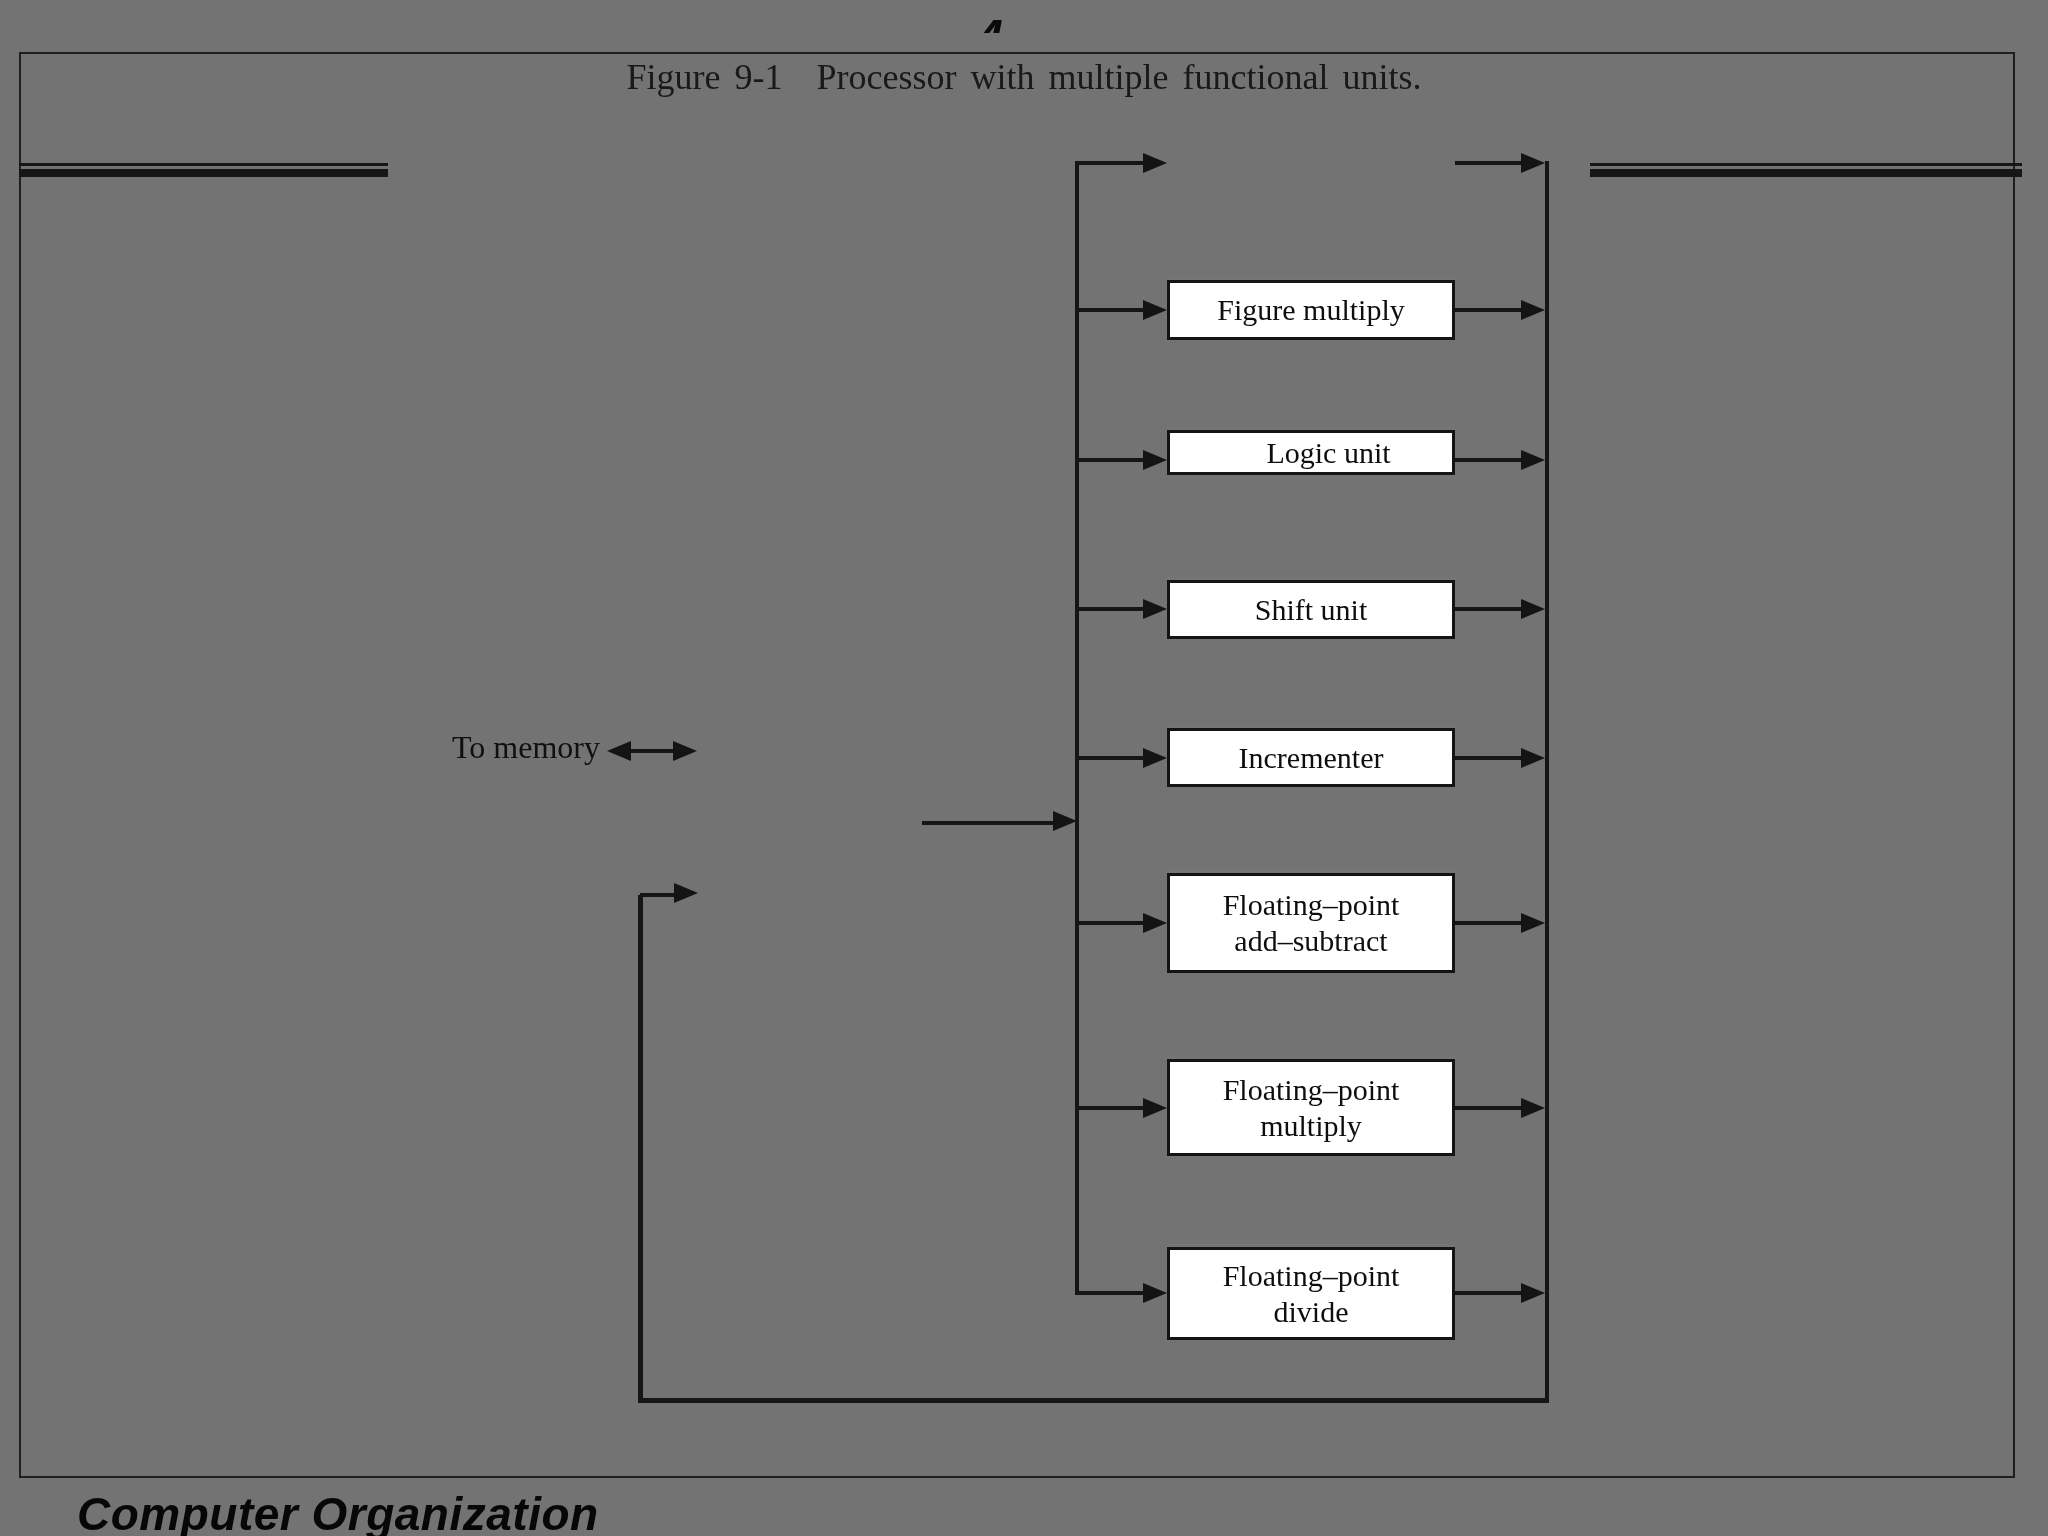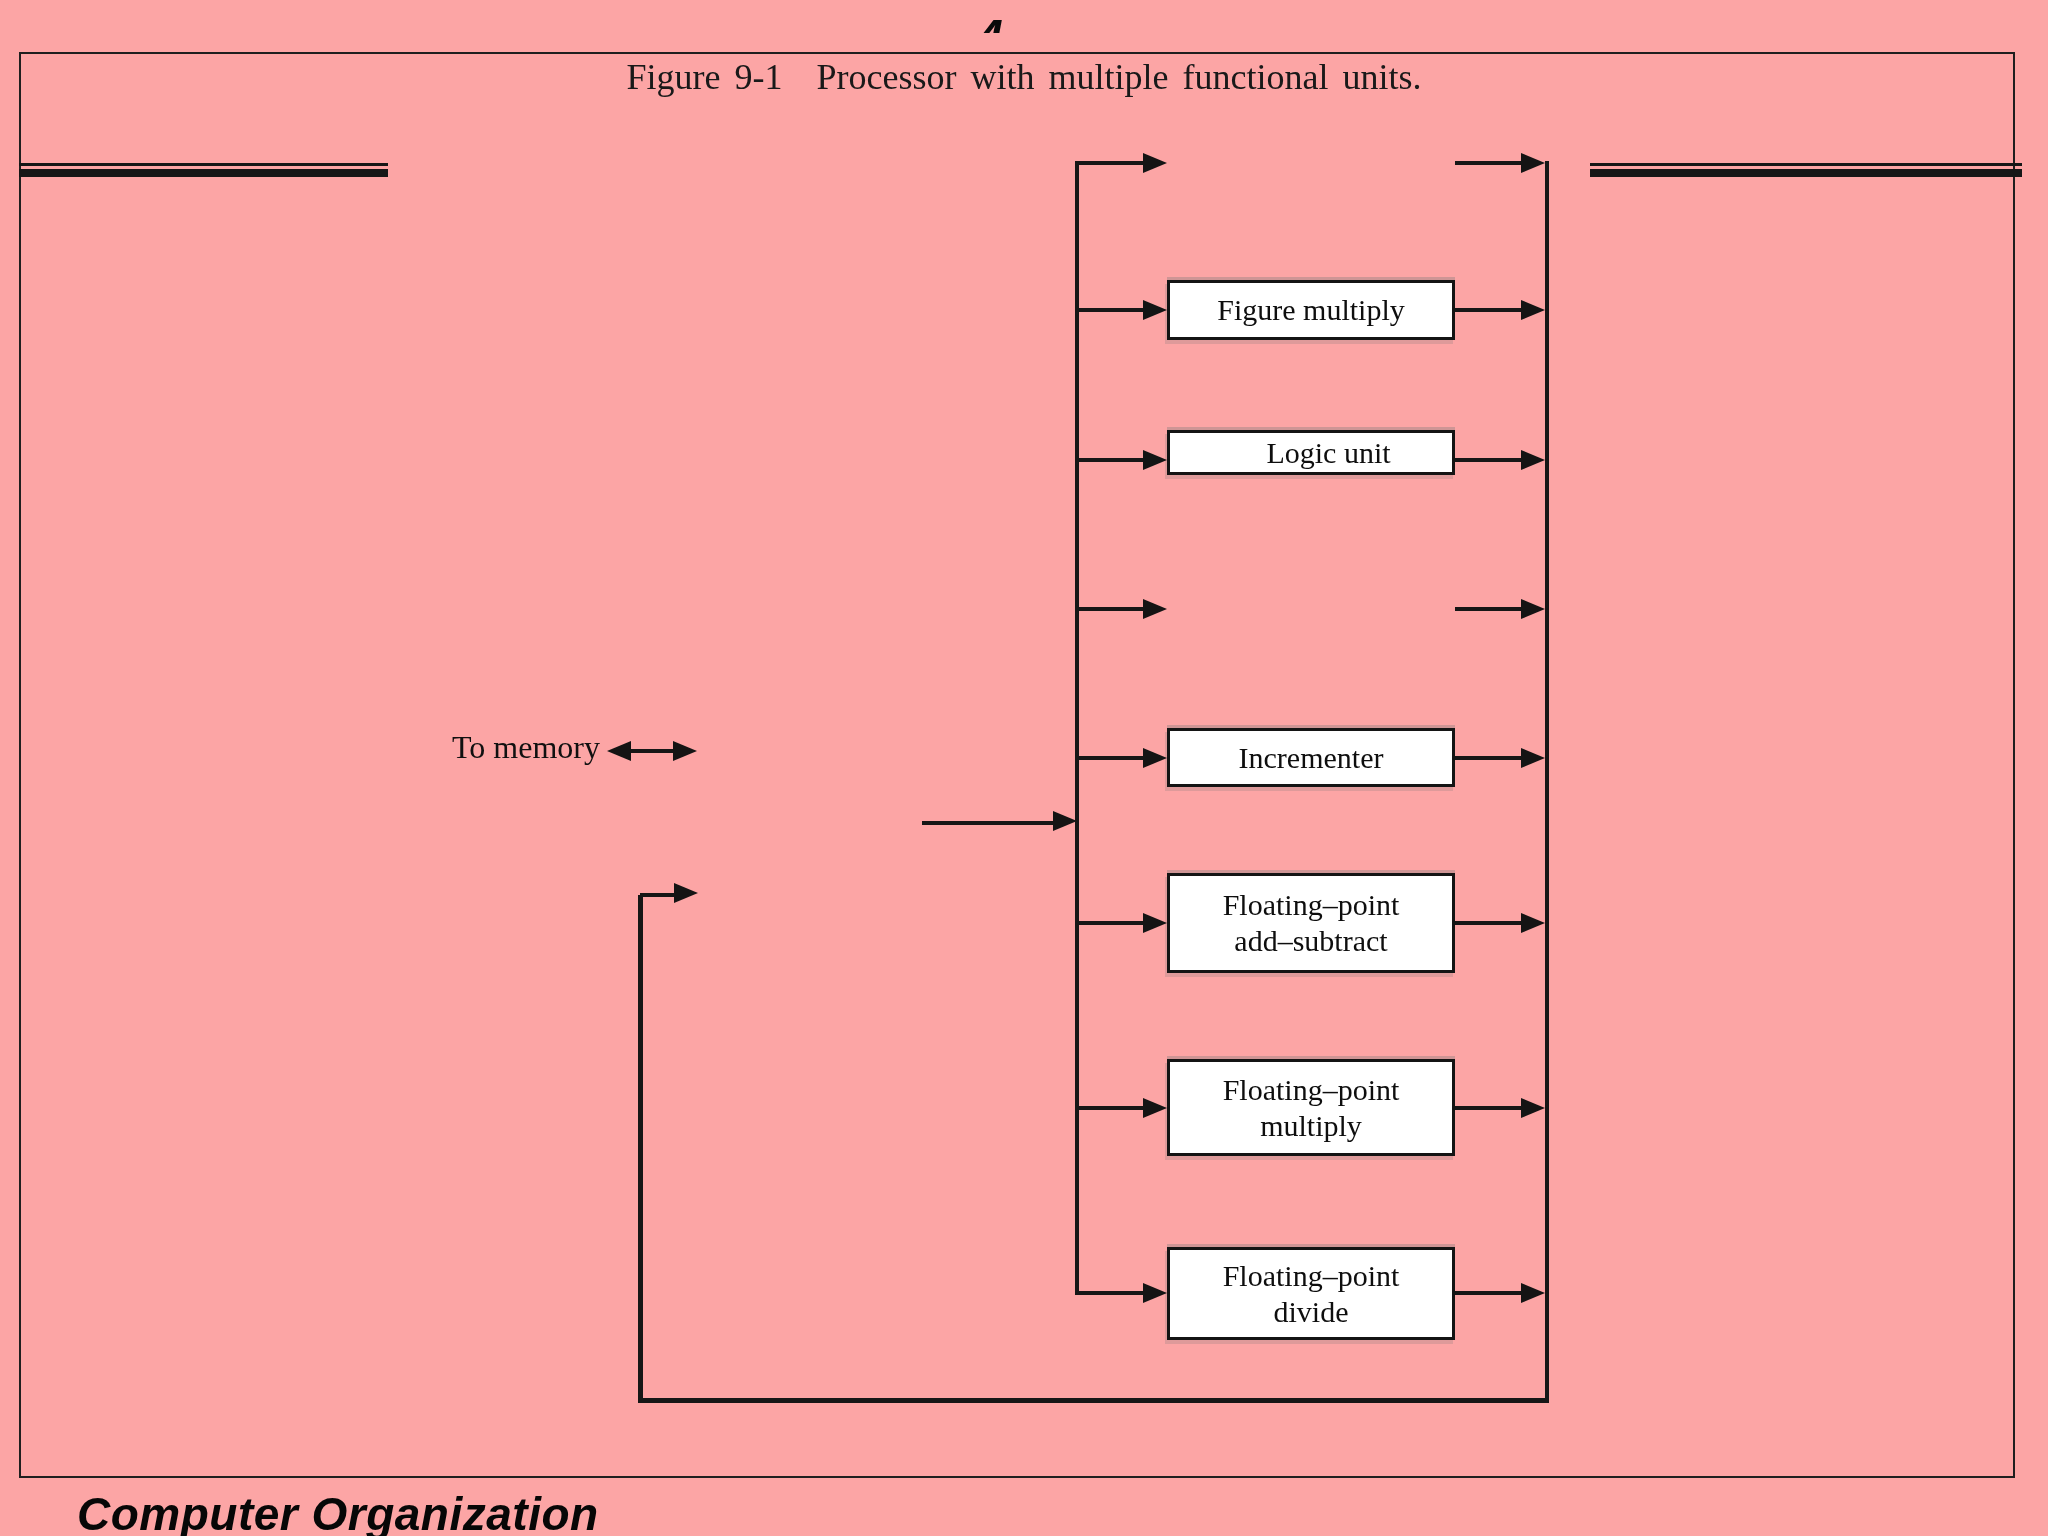--- a/index.html
+++ b/index.html
@@ -1,16 +1,16 @@
 <!DOCTYPE html>
 <html><head>
 <meta charset="utf-8">
 <style>
   html,body{margin:0;padding:0;background:#ffffff;}
-  #canvas{position:relative;width:2048px;height:1536px;background:#fca5a5;overflow:hidden;
+  #canvas{position:relative;width:2048px;height:1536px;background:#737373;overflow:hidden;
           font-family:"Liberation Serif",serif;color:#111;}
   .abs{position:absolute;}
   .ink{background:#161616;}
   
   #page-frame{left:19px;top:52px;width:1996px;height:1426px;border:2px solid #1f1f1f;box-sizing:border-box;}
   #title{left:0;top:56px;width:2048px;text-align:center;font-size:36px;color:#191919;word-spacing:5px;white-space:nowrap;}
   #title .fig-label{margin-right:34px;}
   #top-glyph-clip{left:958px;top:0;width:64px;height:33px;overflow:hidden;text-align:center;}
   #top-glyph-clip span{display:inline-block;margin-top:9px;font:italic 700 46px "Liberation Sans",sans-serif;color:#0a0a0a;}
   #footer{left:77px;top:1487px;font:italic 700 46px "Liberation Sans",sans-serif;color:#070707;letter-spacing:0.5px;}
@@ -65,20 +65,23 @@
   <div class="abs vline ink" style="left:638px;top:895px;height:507px;width:5px;"></div>
   <div class="abs hline ink" style="left:640px;top:893px;width:38px;"></div>
   <div class="abs ah-r" style="left:674px;top:883px;"></div>
 
   <div class="abs ubox" style="top:280px;height:60px;">
     <span>Figure multiply</span>
   </div>
   <div class="abs ubox" style="top:430px;height:45px;padding-left:35px;">
     <span>Logic unit</span>
   </div>
+  <div class="abs ubox" style="top:580px;height:59px;">
+    <span>Shift unit</span>
+  </div>
   <div class="abs ubox" style="top:728px;height:59px;">
     <span>Incrementer</span>
   </div>
   <div class="abs ubox" style="top:873px;height:100px;">
     <span>Floating–point</span>
     <span>add–subtract</span>
   </div>
   <div class="abs ubox" style="top:1059px;height:97px;">
     <span>Floating–point</span>
     <span>multiply</span>

